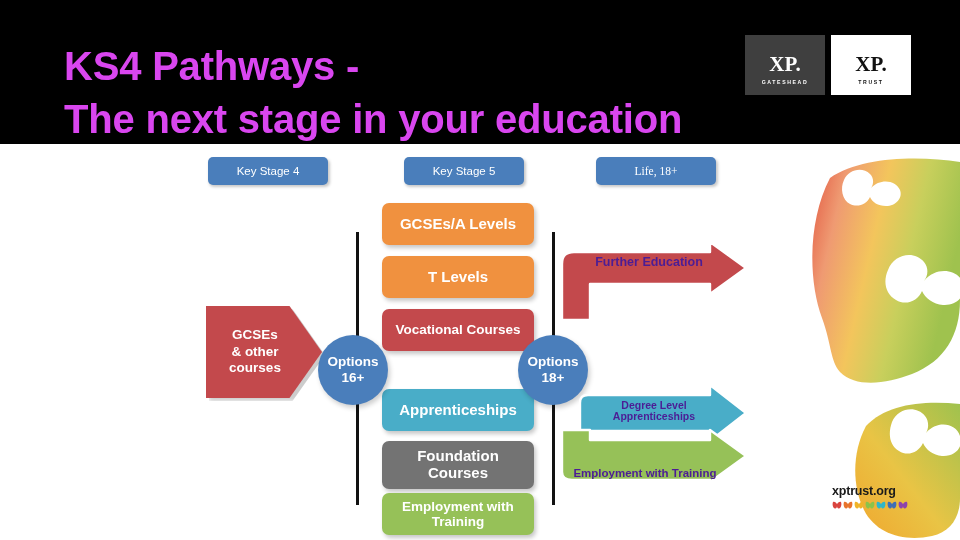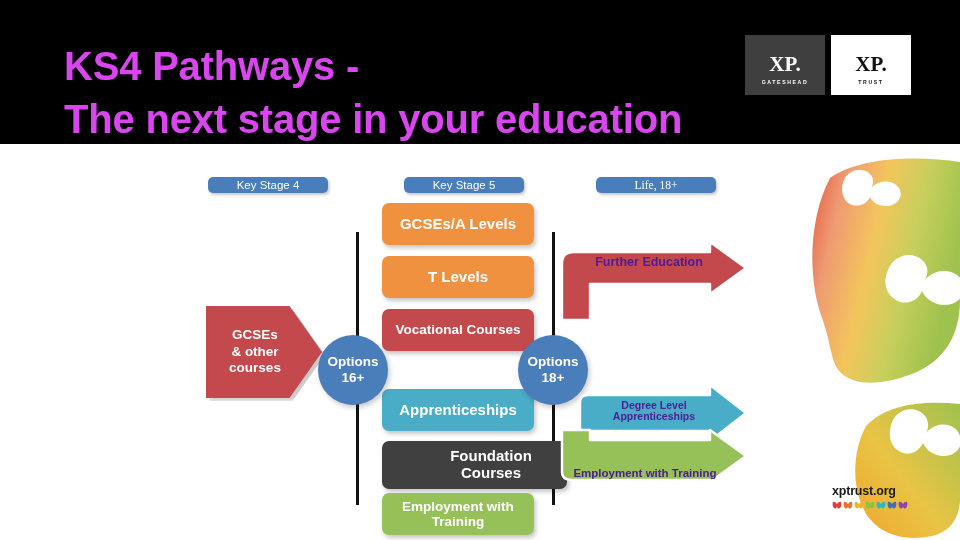--- a/index.html
+++ b/index.html
@@ -38,28 +38,27 @@
   .logo-sub{
     position:absolute;left:0;right:0;top:44px;
     text-align:center;
     font-size:5.2px;font-weight:bold;letter-spacing:1.6px;
   }
   #logo-gateshead .logo-xp,#logo-gateshead .logo-sub{color:#ffffff;}
   #logo-trust .logo-xp,#logo-trust .logo-sub{color:#111111;}
 
   
   .pill{
-    position:absolute;height:16px;
+    position:absolute;height:28px;
     background:#4a7ebb;
     border-radius:5px;
     color:#ffffff;
     font-size:11.5px;
     display:flex;align-items:center;justify-content:center;
     box-shadow:1.5px 2px 3px rgba(0,0,0,0.22);
-    margin-top:20px;
   }
   #pill-ks4{left:208px;top:157px;width:120px;}
   #pill-ks5{left:404px;top:157px;width:120px;}
   #pill-life{left:596px;top:157px;width:120px;font-family:Liberation Serif, serif;}
 
   
   .divider{position:absolute;width:3px;background:#121212;}
   #div-left{left:356px;top:232px;height:273px;}
   #div-right{left:552px;top:232px;height:273px;}
 
@@ -91,21 +90,21 @@
     text-align:center;
     color:#ffffff;font-weight:bold;
     line-height:1.12;
     box-shadow:2px 3px 4px rgba(0,0,0,0.22);
     white-space:pre-line;
   }
   #box-gcsea{top:203px;height:42px;background:#f0913f;font-size:15px;}
   #box-tlevels{top:256px;height:42px;background:#f0913f;font-size:15px;}
   #box-vocational{top:309px;height:42px;background:#c3494c;font-size:13.5px;}
   #box-apprentice{top:389px;height:42px;background:#49adc8;font-size:15px;}
-  #box-foundation{top:441px;height:48px;background:#404040;font-size:15px;padding-left:33px;}
+  #box-foundation{top:441px;height:48px;background:#737373;font-size:15px;}
   #box-employment{top:493px;height:42px;background:#96c158;font-size:13.5px;}
 
   
   .circle{
     position:absolute;width:70px;height:70px;border-radius:50%;
     background:#4a7ebb;color:#ffffff;
     display:flex;align-items:center;justify-content:center;
     text-align:center;font-size:13.5px;font-weight:bold;line-height:1.16;
     white-space:pre-line;
     box-shadow:2px 3px 5px rgba(0,0,0,0.20);

